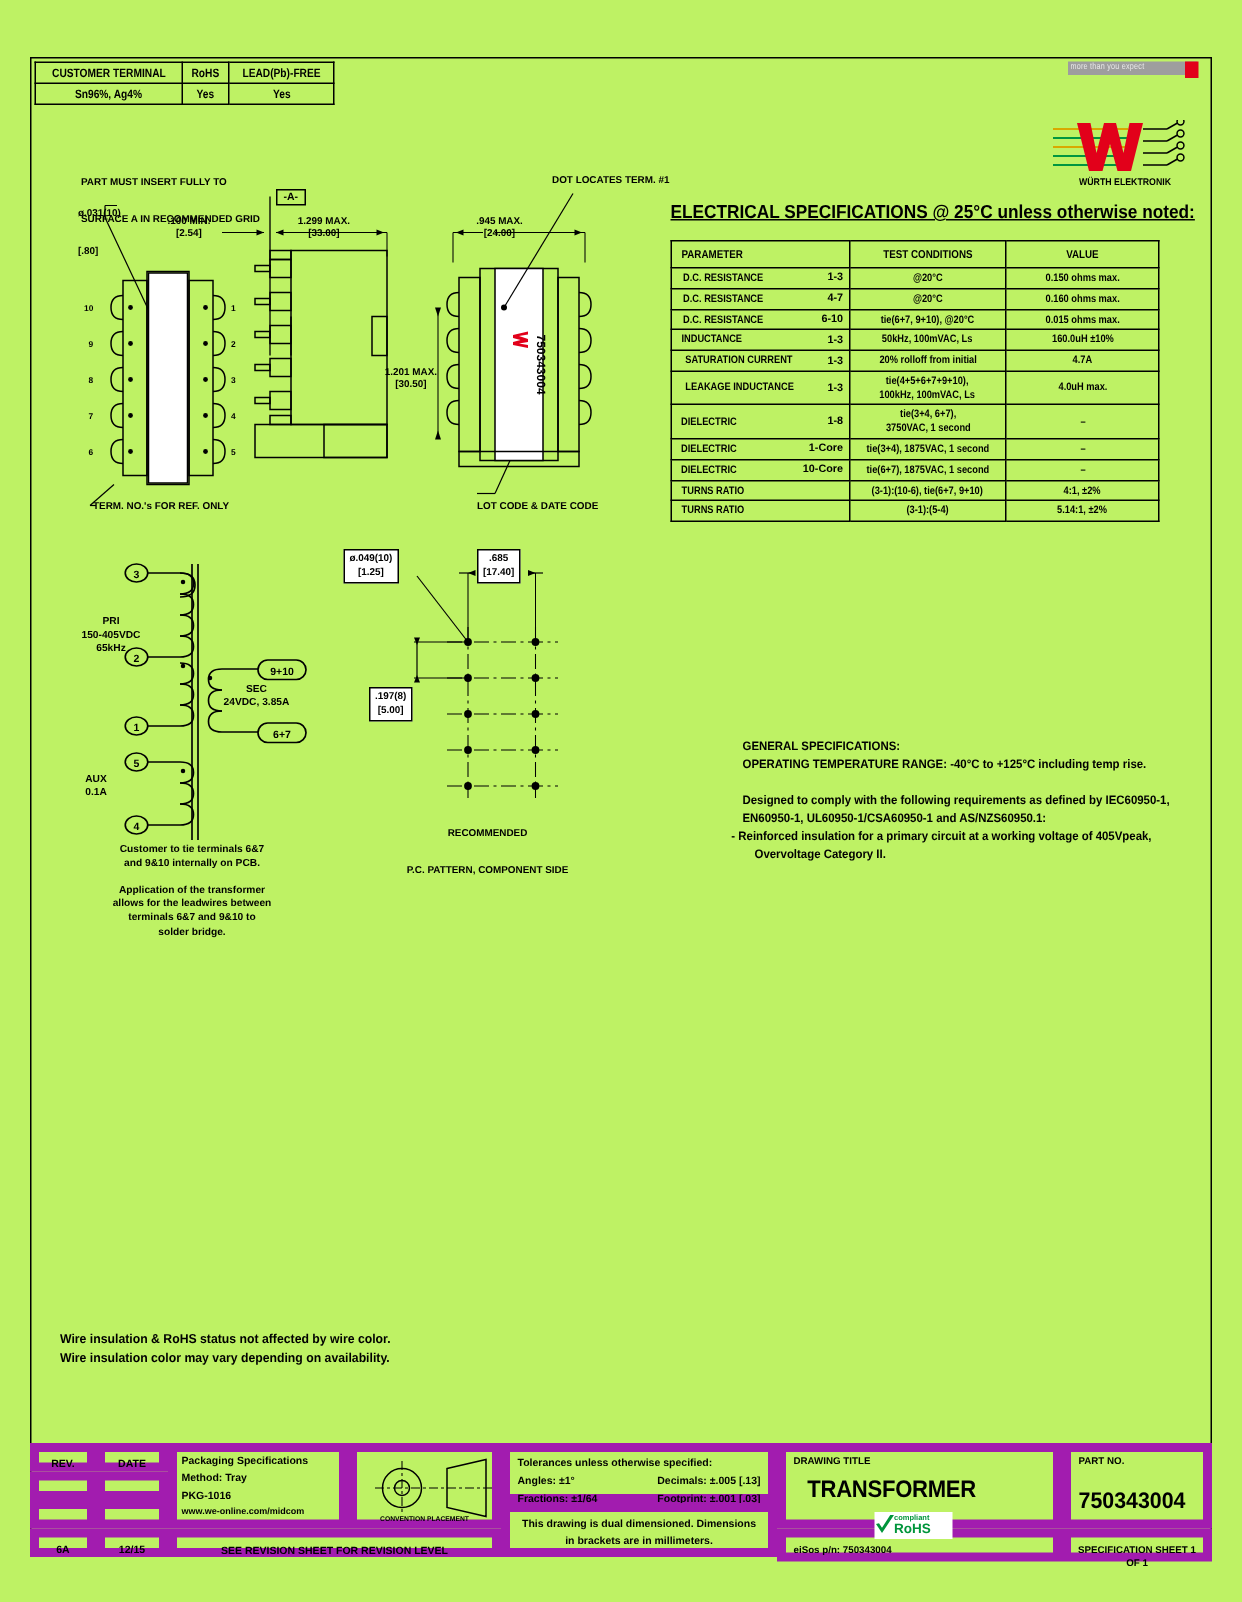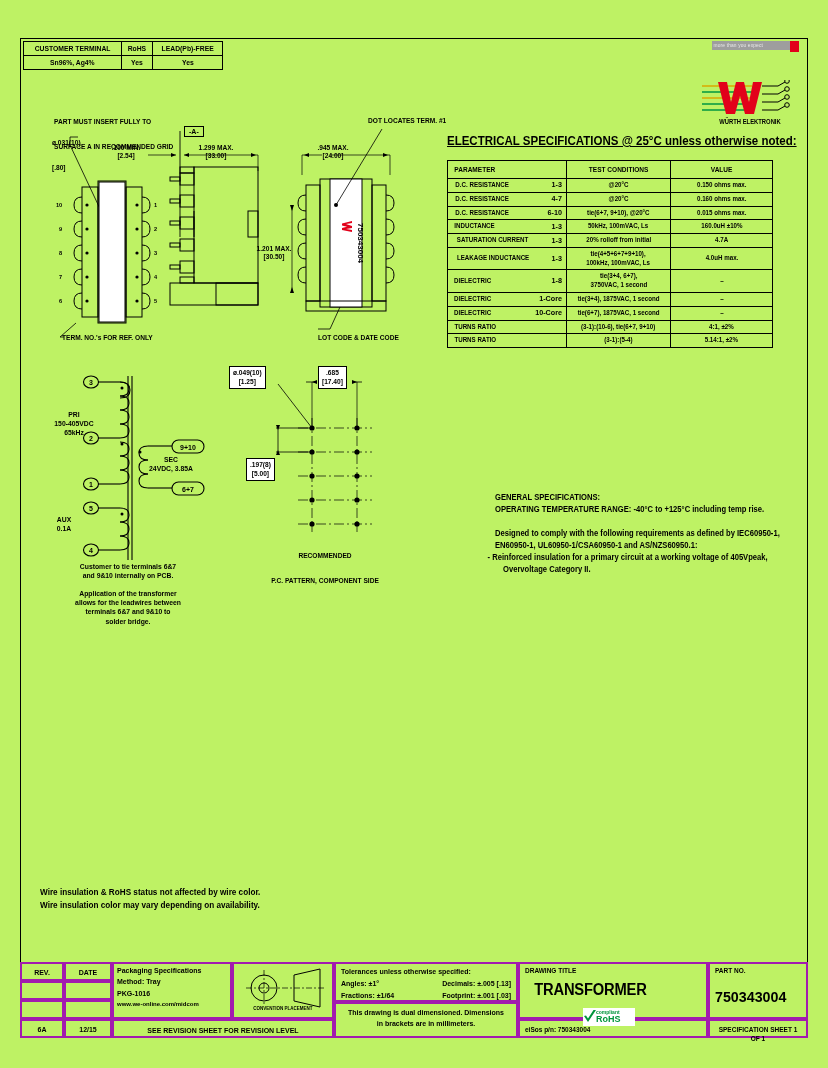--- a/index.html
+++ b/index.html
@@ -130,21 +130,21 @@
   .boxdim {
     border:1px solid #000; background:#fff; padding:2px 3px;
     font-size:6.6px; font-weight:bold; text-align:center; line-height:1.3;
   }
 
   
   .sch { font-size:6.8px; font-weight:bold; text-align:center; line-height:1.35; }
 
   
   #tblock { position:absolute; left:20px; top:962px; width:788px; height:76px; }
-  #tblock .cell { position:absolute; border:2px solid #a21caf; }
+  #tblock .cell { position:absolute; border:6px solid #a21caf; }
   .tb-t { font-size:7px; font-weight:bold; color:#000; line-height:1.35; }
   .tb-s { font-size:6px; font-weight:bold; color:#000; }
 
   #rohs-logo{
     position:absolute; left:583px; top:1008px;
     width:52px; height:18px; background:#fff;
     border:0; display:flex; align-items:center;
   }
   .rohs-txts{ display:flex; flex-direction:column; margin-left:-1px;}
   .rohs-c{ font-size:5px; color:#00953b; font-weight:bold; line-height:1;}

